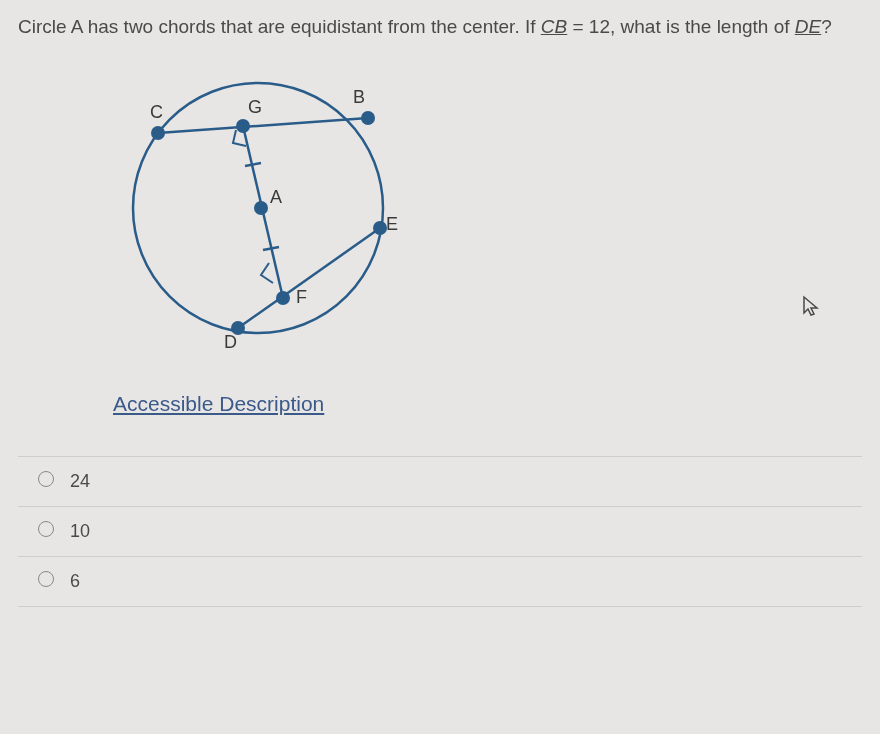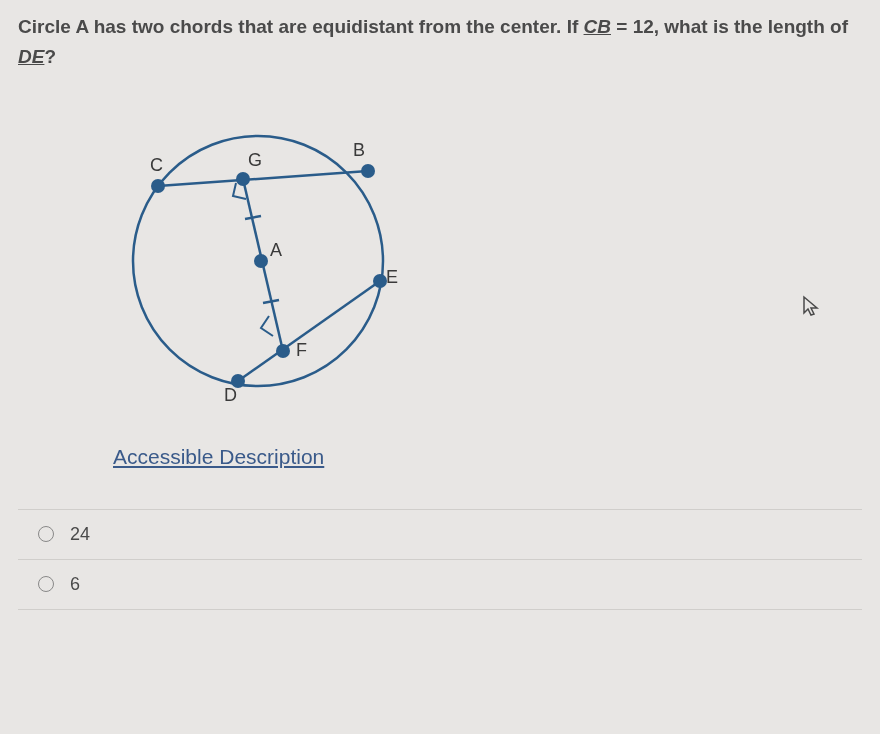--- a/index.html
+++ b/index.html
@@ -13,22 +13,21 @@
       width: 880px;
       height: 734px;
       padding: 12px 18px;
       color: #3a3a3a;
       position: relative;
     }
     .question-text {
       font-size: 19px;
       line-height: 1.6;
       color: #4a4a4a;
-      margin-bottom: 38px;
-      font-weight: bold;
+      margin-bottom: 16px;
     }
     .underline-var {
       text-decoration: underline;
       font-style: italic;
     }
     .diagram-container {
       margin-left: 90px;
       margin-bottom: 30px;
     }
     .accessible-link {
@@ -38,21 +37,21 @@
       margin-left: 95px;
       display: inline-block;
       cursor: pointer;
       margin-bottom: 40px;
     }
     .options-container {
       width: 100%;
     }
     .option-row {
       display: flex;
-      align-items: center;
+      align-items: flex-start;
       padding: 14px 20px;
       border-top: 1px solid #d0cecb;
       font-size: 18px;
       color: #4a4a4a;
     }
     .option-row:last-child {
       border-bottom: 1px solid #d0cecb;
     }
     .radio-circle {
       width: 16px;
@@ -118,20 +117,24 @@
 
 <a class="accessible-link">Accessible Description</a>
 
 <div class="options-container">
   <div class="option-row">
     <span class="radio-circle"></span>
     <span>24</span>
   </div>
   <div class="option-row">
     <span class="radio-circle"></span>
+    <span>10</span>
+  </div>
+  <div class="option-row">
+    <span class="radio-circle"></span>
     <span>6</span>
   </div>
 </div>
 
 <svg class="cursor-icon" viewBox="0 0 18 22">
   <path d="M 2 2 L 2 18 L 6 14 L 9 20 L 12 19 L 9 13 L 15 13 Z" fill="none" stroke="#4a4a4a" stroke-width="1.5"></path>
 </svg>
 
 
 

